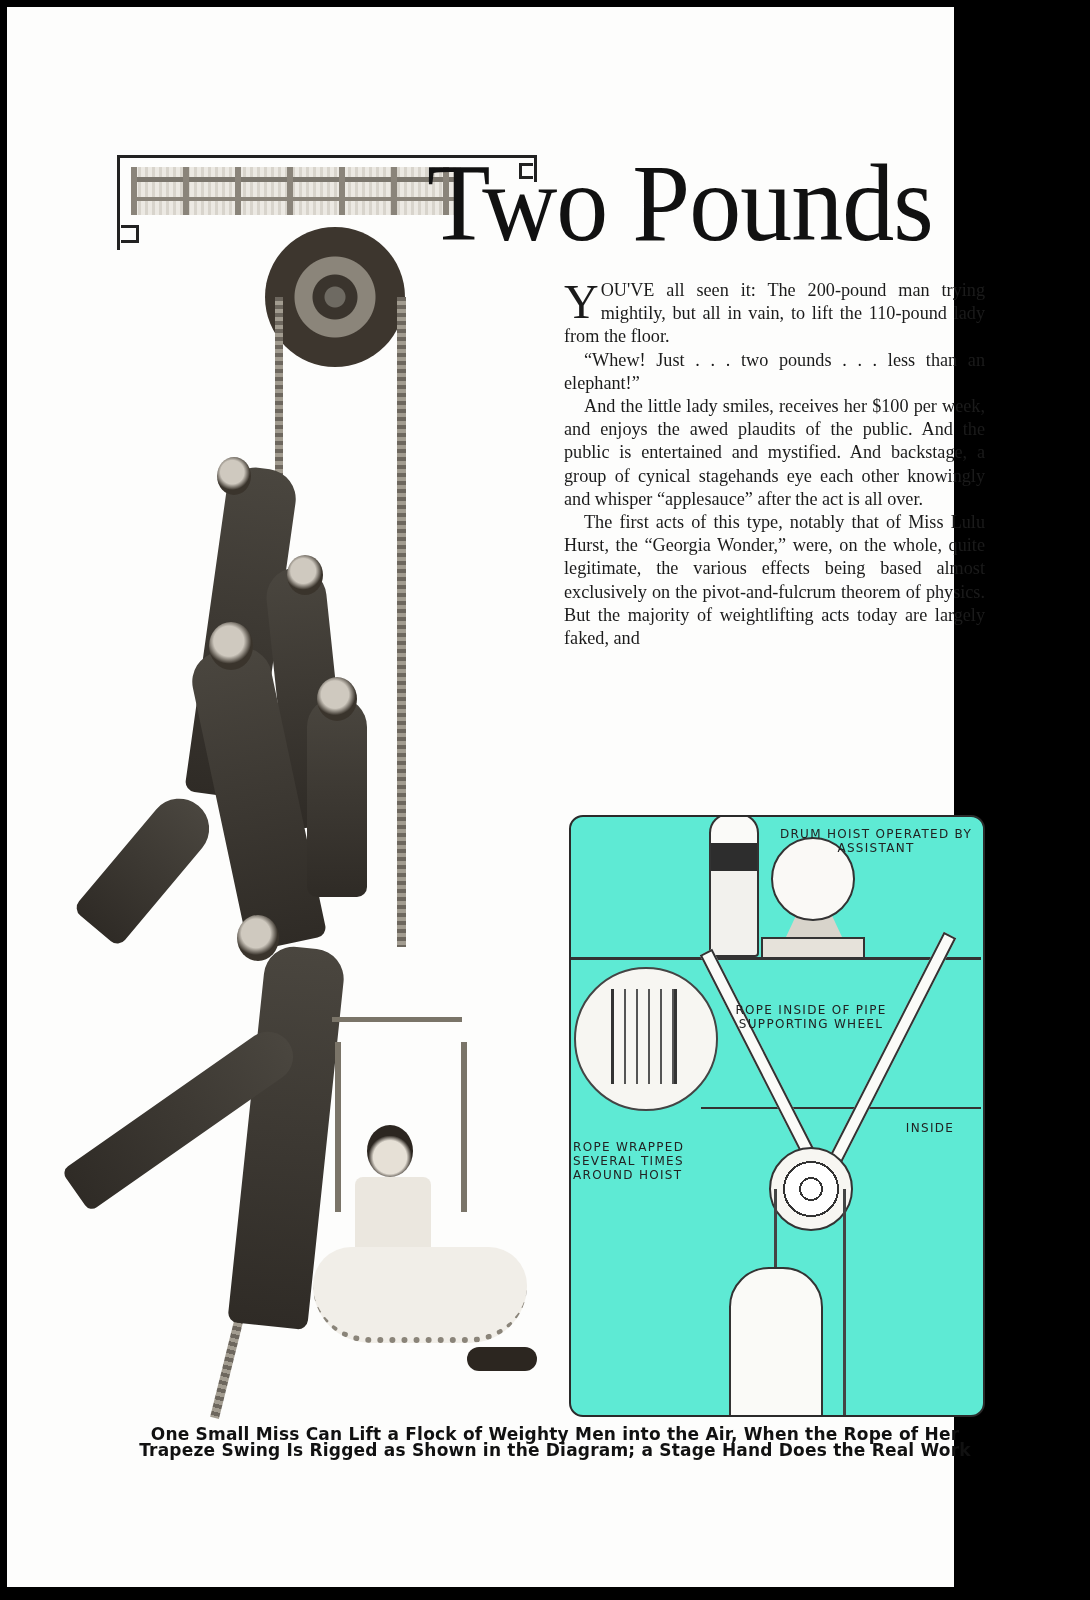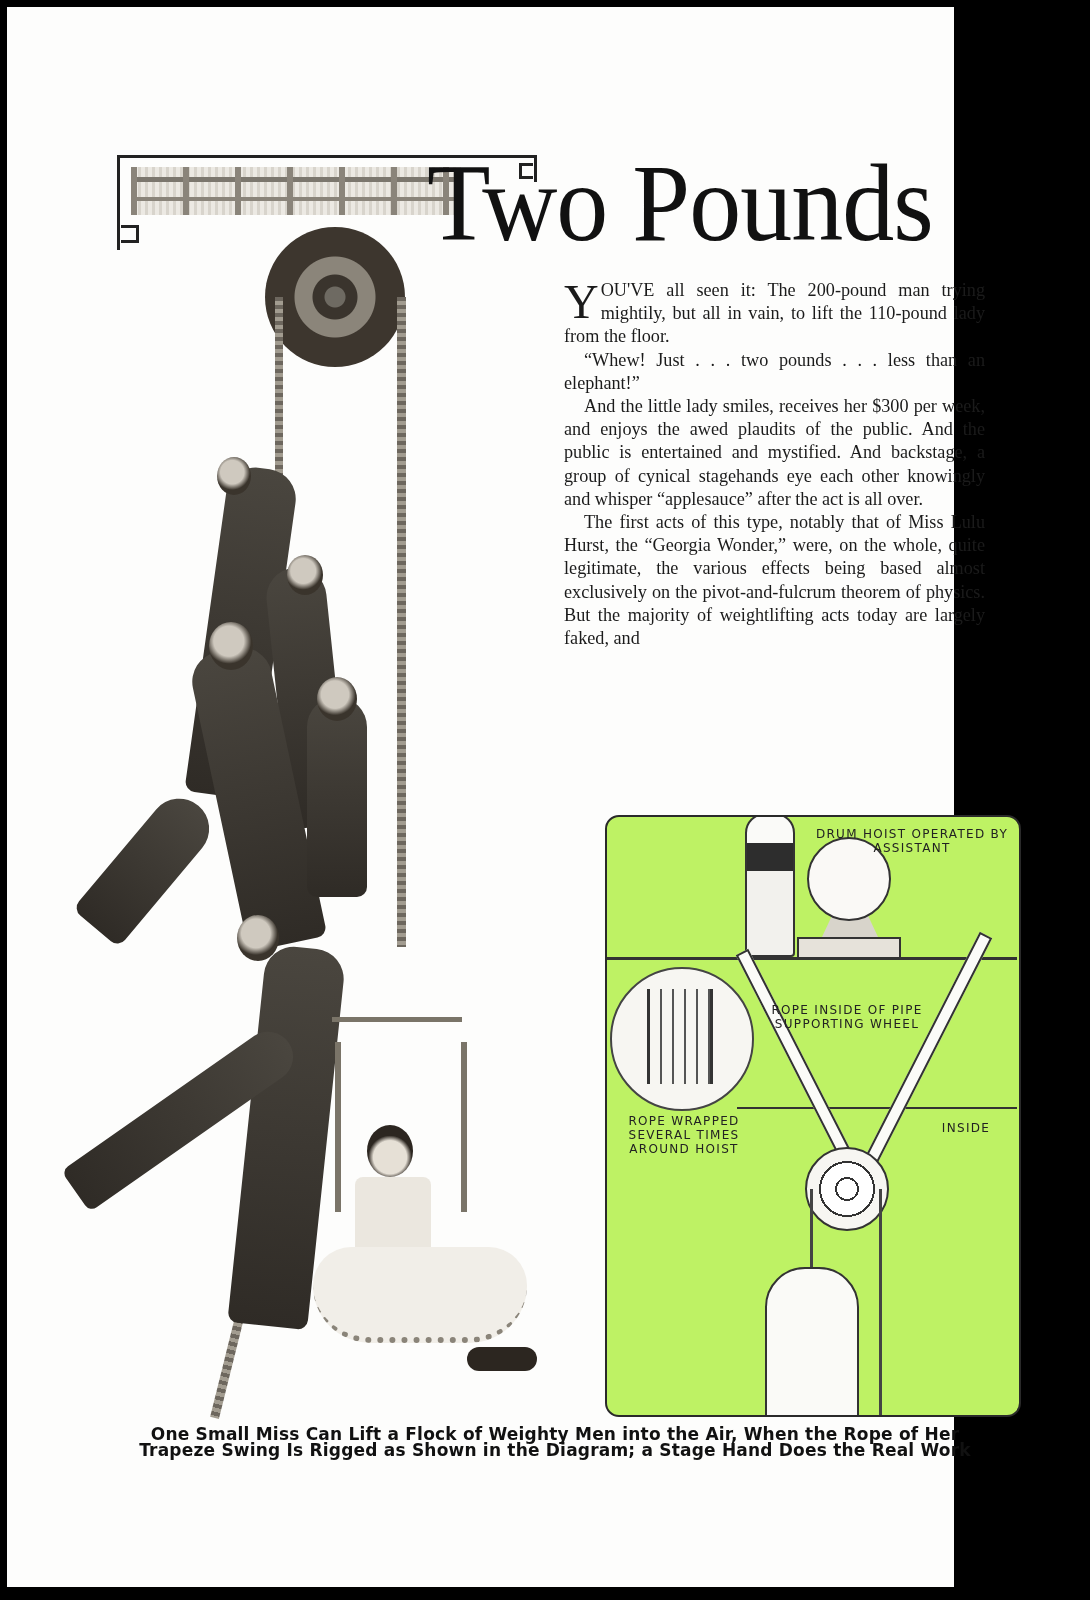--- a/index.html
+++ b/index.html
@@ -32,21 +32,21 @@
   .lady-head{position:absolute;left:260px;top:908px;width:46px;height:52px;border-radius:50%;background:radial-gradient(circle at 50% 62%,#e6e0d6 0 42%,#2c2620 55%);}
   .lady-body{position:absolute;left:248px;top:960px;width:76px;height:80px;background:#ebe7df;border-radius:8px;}
   .lady-skirt{position:absolute;left:206px;top:1030px;width:214px;height:90px;background:#f1eee8;border-radius:40px 40px 60px 60px;border-bottom:6px dotted #8a8479;}
   .lady-shoes{position:absolute;left:360px;top:1130px;width:70px;height:24px;background:#2c2620;border-radius:12px;}
   
   .col{position:absolute;left:557px;top:272px;width:421px;font-size:18.2px;line-height:23.2px;color:#1b1b1b;text-align:justify;}
   .col p{margin:0;text-indent:20px;}
   .col p.first{text-indent:0;}
   .dropcap{float:left;font-size:48px;line-height:38px;padding-top:4px;margin-right:2px;}
   
-  .diagram{position:absolute;left:562px;top:808px;width:412px;height:598px;border:2px solid #2a2a2a;border-radius:14px;background:#bef264;overflow:hidden;margin-left:36px;}
+  .diagram{position:absolute;left:562px;top:808px;width:412px;height:598px;border:2px solid #2a2a2a;border-radius:14px;background:#5eead4;overflow:hidden;}
   .dlabel{position:absolute;font-family:"DejaVu Sans",sans-serif;font-size:12px;letter-spacing:1.3px;color:#222;text-align:center;line-height:14px;}
   .stage-line{position:absolute;left:0;top:140px;width:410px;height:3px;background:#333;}
   .curtain{position:absolute;left:130px;top:290px;width:280px;height:2px;background:#333;}
   .drum{position:absolute;left:200px;top:20px;width:80px;height:80px;border-radius:50%;border:2px solid #333;background:#faf9f6;}
   .drum-stand{position:absolute;left:215px;top:60px;width:0;height:0;border-left:28px solid transparent;border-right:28px solid transparent;border-bottom:60px solid #d8d4cb;}
   .drum-base{position:absolute;left:190px;top:120px;width:100px;height:18px;border:2px solid #333;background:#e6e2da;}
   .operator{position:absolute;left:138px;top:-4px;width:46px;height:140px;background:linear-gradient(180deg,#fafaf8 0 20%,#2d2d2d 20% 40%,#f2f1ed 40%);border:2px solid #333;border-radius:20px 20px 4px 4px;}
   .pipe-l{position:absolute;left:128px;top:135px;width:10px;height:260px;border:2px solid #333;background:#fbfbf8;transform:rotate(-27deg);transform-origin:top;}
   .pipe-r{position:absolute;left:372px;top:118px;width:10px;height:280px;border:2px solid #333;background:#fbfbf8;transform:rotate(27deg);transform-origin:top;}
   .inset{position:absolute;left:3px;top:150px;width:140px;height:140px;border-radius:50%;border:2px solid #444;background:#f7f6f2;}
@@ -93,21 +93,21 @@
     <div class="swing"></div>
     <div class="lady-head"></div>
     <div class="lady-body"></div>
     <div class="lady-skirt"></div>
     <div class="lady-shoes"></div>
   </div>
 
   <div class="col">
     <p class="first"><span class="dropcap">Y</span><span>OU'VE all seen it: The 200-pound man trying mightily, but all in vain, to lift the 110-pound lady from the floor.</span></p>
     <p>“Whew! Just . . . two pounds . . . less than an elephant!”</p>
-    <p>And the little lady smiles, receives her $300 per week, and enjoys the awed plaudits of the public. And the public is entertained and mystified. And backstage, a group of cynical stagehands eye each other knowingly and whisper “applesauce” after the act is all over.</p>
+    <p>And the little lady smiles, receives her $100 per week, and enjoys the awed plaudits of the public. And the public is entertained and mystified. And backstage, a group of cynical stagehands eye each other knowingly and whisper “applesauce” after the act is all over.</p>
     <p>The first acts of this type, notably that of Miss Lulu Hurst, the “Georgia Wonder,” were, on the whole, quite legitimate, the various effects being based almost exclusively on the pivot-and-fulcrum theorem of physics. But the majority of weightlifting acts today are largely faked, and</p>
   </div>
 
   <div class="diagram">
     <div class="operator"></div>
     <div class="drum-stand"></div>
     <div class="drum"></div>
     <div class="drum-base"></div>
     <div class="stage-line"></div>
     <div class="curtain"></div>
@@ -115,18 +115,18 @@
     <div class="pipe-r"></div>
     <div class="inset">
       <div class="inset-hoist"></div>
     </div>
     <div class="wheel"></div>
     <div class="d-rope-l"></div>
     <div class="d-rope-r"></div>
     <div class="d-man"></div>
     <div class="dlabel" style="left:205px;top:10px;width:200px;">DRUM HOIST OPERATED BY ASSISTANT</div>
     <div class="dlabel" style="left:160px;top:186px;width:160px;">ROPE INSIDE OF PIPE SUPPORTING WHEEL</div>
-    <div class="dlabel" style="left:2px;top:297px;width:150px;text-align:center;">ROPE WRAPPED SEVERAL TIMES AROUND HOIST</div>
+    <div class="dlabel" style="left:2px;top:323px;width:150px;text-align:left;">ROPE WRAPPED SEVERAL TIMES AROUND HOIST</div>
     <div class="dlabel" style="left:314px;top:304px;width:90px;">INSIDE</div>
   </div>
 
   <div class="caption">One Small Miss Can Lift a Flock of Weighty Men into the Air, When the Rope of Her Trapeze Swing Is Rigged as Shown in the Diagram; a Stage Hand Does the Real Work</div>
 </div>
 
 </body></html>

